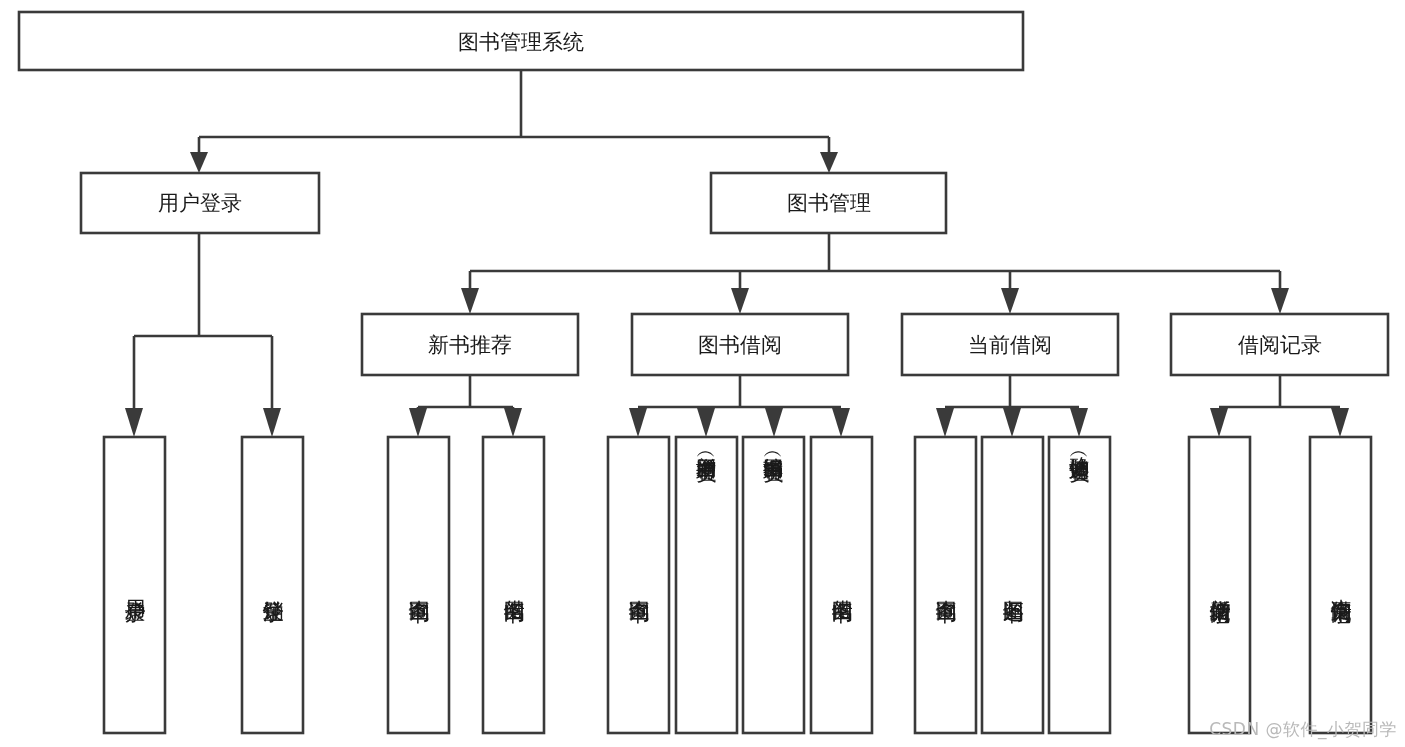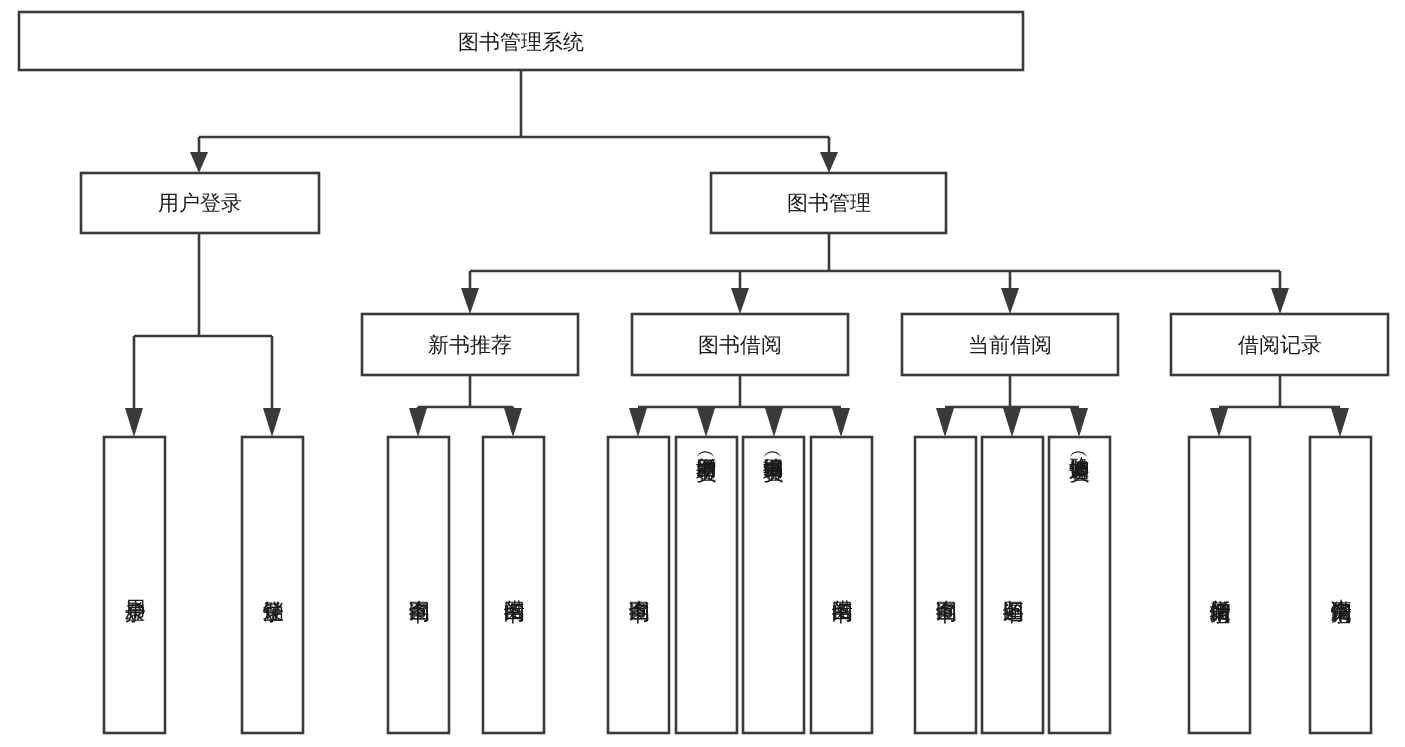--- a/index.html
+++ b/index.html
@@ -228,13 +228,14 @@
         <span class="leaf-label" style="padding-top: 4px; font-size: 20px;">确认归还（管理员）</span>
       </div>
       <div class="leaf-label-wrap" style="left: 1189px; top: 437px; width: 61px; height: 296px;">
         <span class="leaf-label">新增借阅记录</span>
       </div>
       <div class="leaf-label-wrap" style="left: 1310px; top: 437px; width: 61px; height: 296px;">
         <span class="leaf-label">查询借阅记录</span>
       </div>
     </div>
 
+  <div class="watermark">CSDN @软件_小贺同学</div>
 </div>
 
 </body></html>

